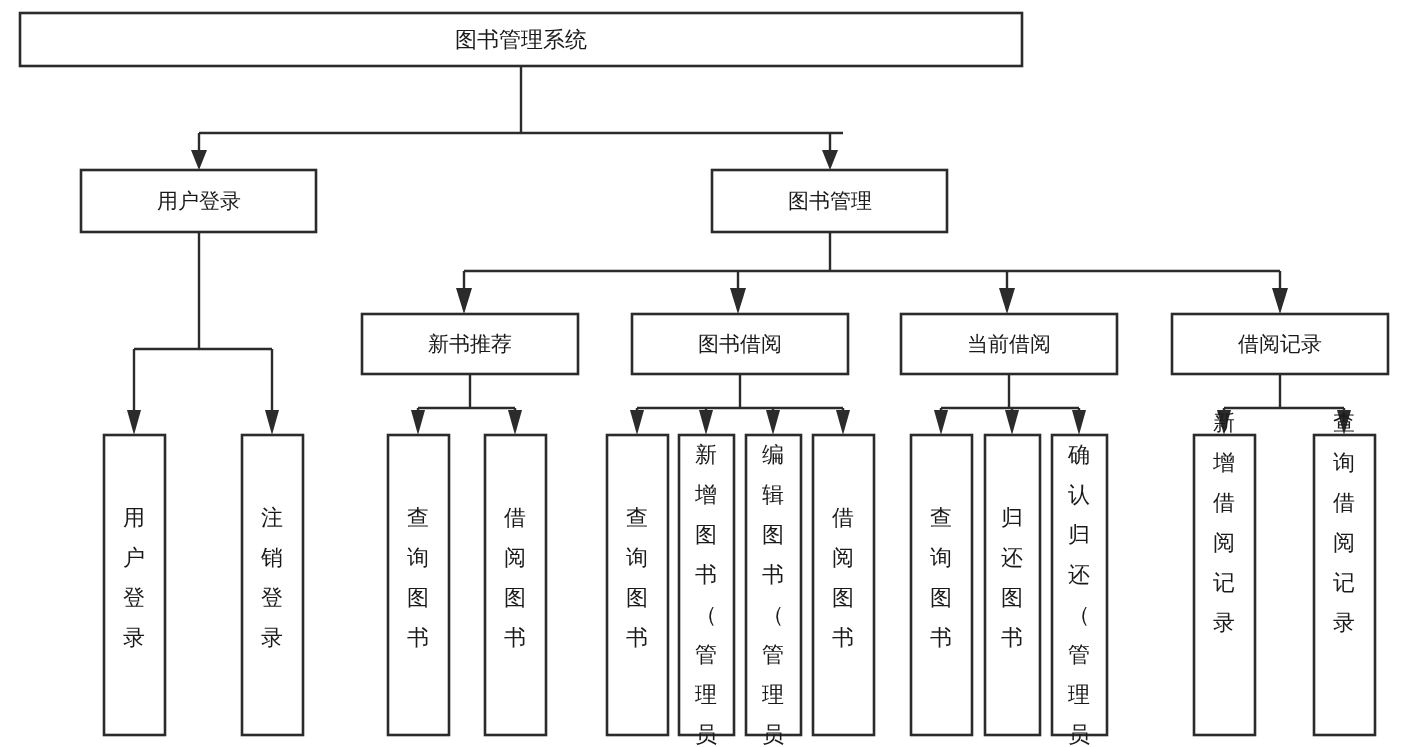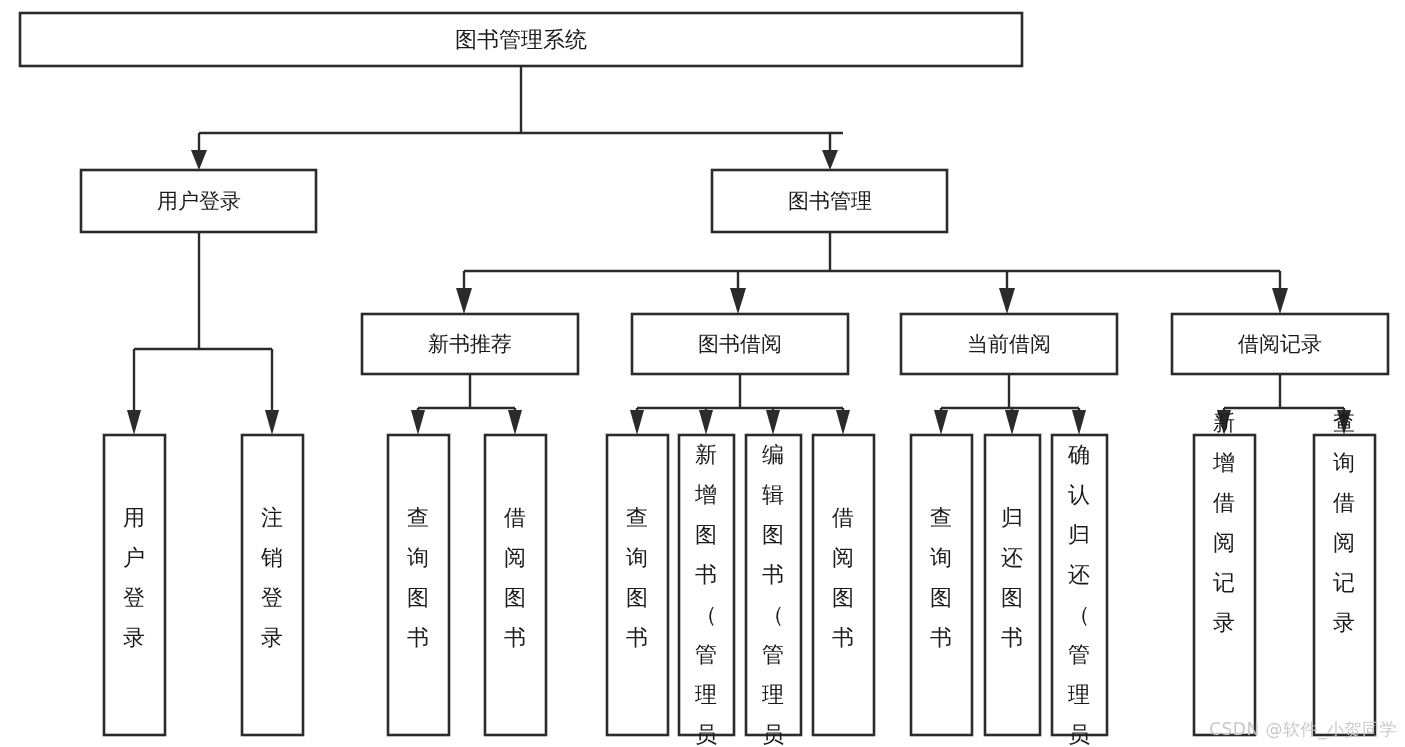--- a/index.html
+++ b/index.html
@@ -219,14 +219,13 @@
     <g>
       <rect class="node-box" x="1194" y="435" width="61" height="300"></rect>
       <text class="leaf-label-text" x="1224" y="530"><tspan x="1224" y="430">新</tspan><tspan x="1224" y="470">增</tspan><tspan x="1224" y="510">借</tspan><tspan x="1224" y="550">阅</tspan><tspan x="1224" y="590">记</tspan><tspan x="1224" y="630">录</tspan></text>
     </g>
     <g>
       <rect class="node-box" x="1314" y="435" width="61" height="300"></rect>
       <text class="leaf-label-text" x="1344" y="530"><tspan x="1344" y="430">查</tspan><tspan x="1344" y="470">询</tspan><tspan x="1344" y="510">借</tspan><tspan x="1344" y="550">阅</tspan><tspan x="1344" y="590">记</tspan><tspan x="1344" y="630">录</tspan></text>
     </g>
   </svg>
 
-  <div class="watermark">CSDN @软件_小贺同学</div>
 </div>
 
 </body></html>

